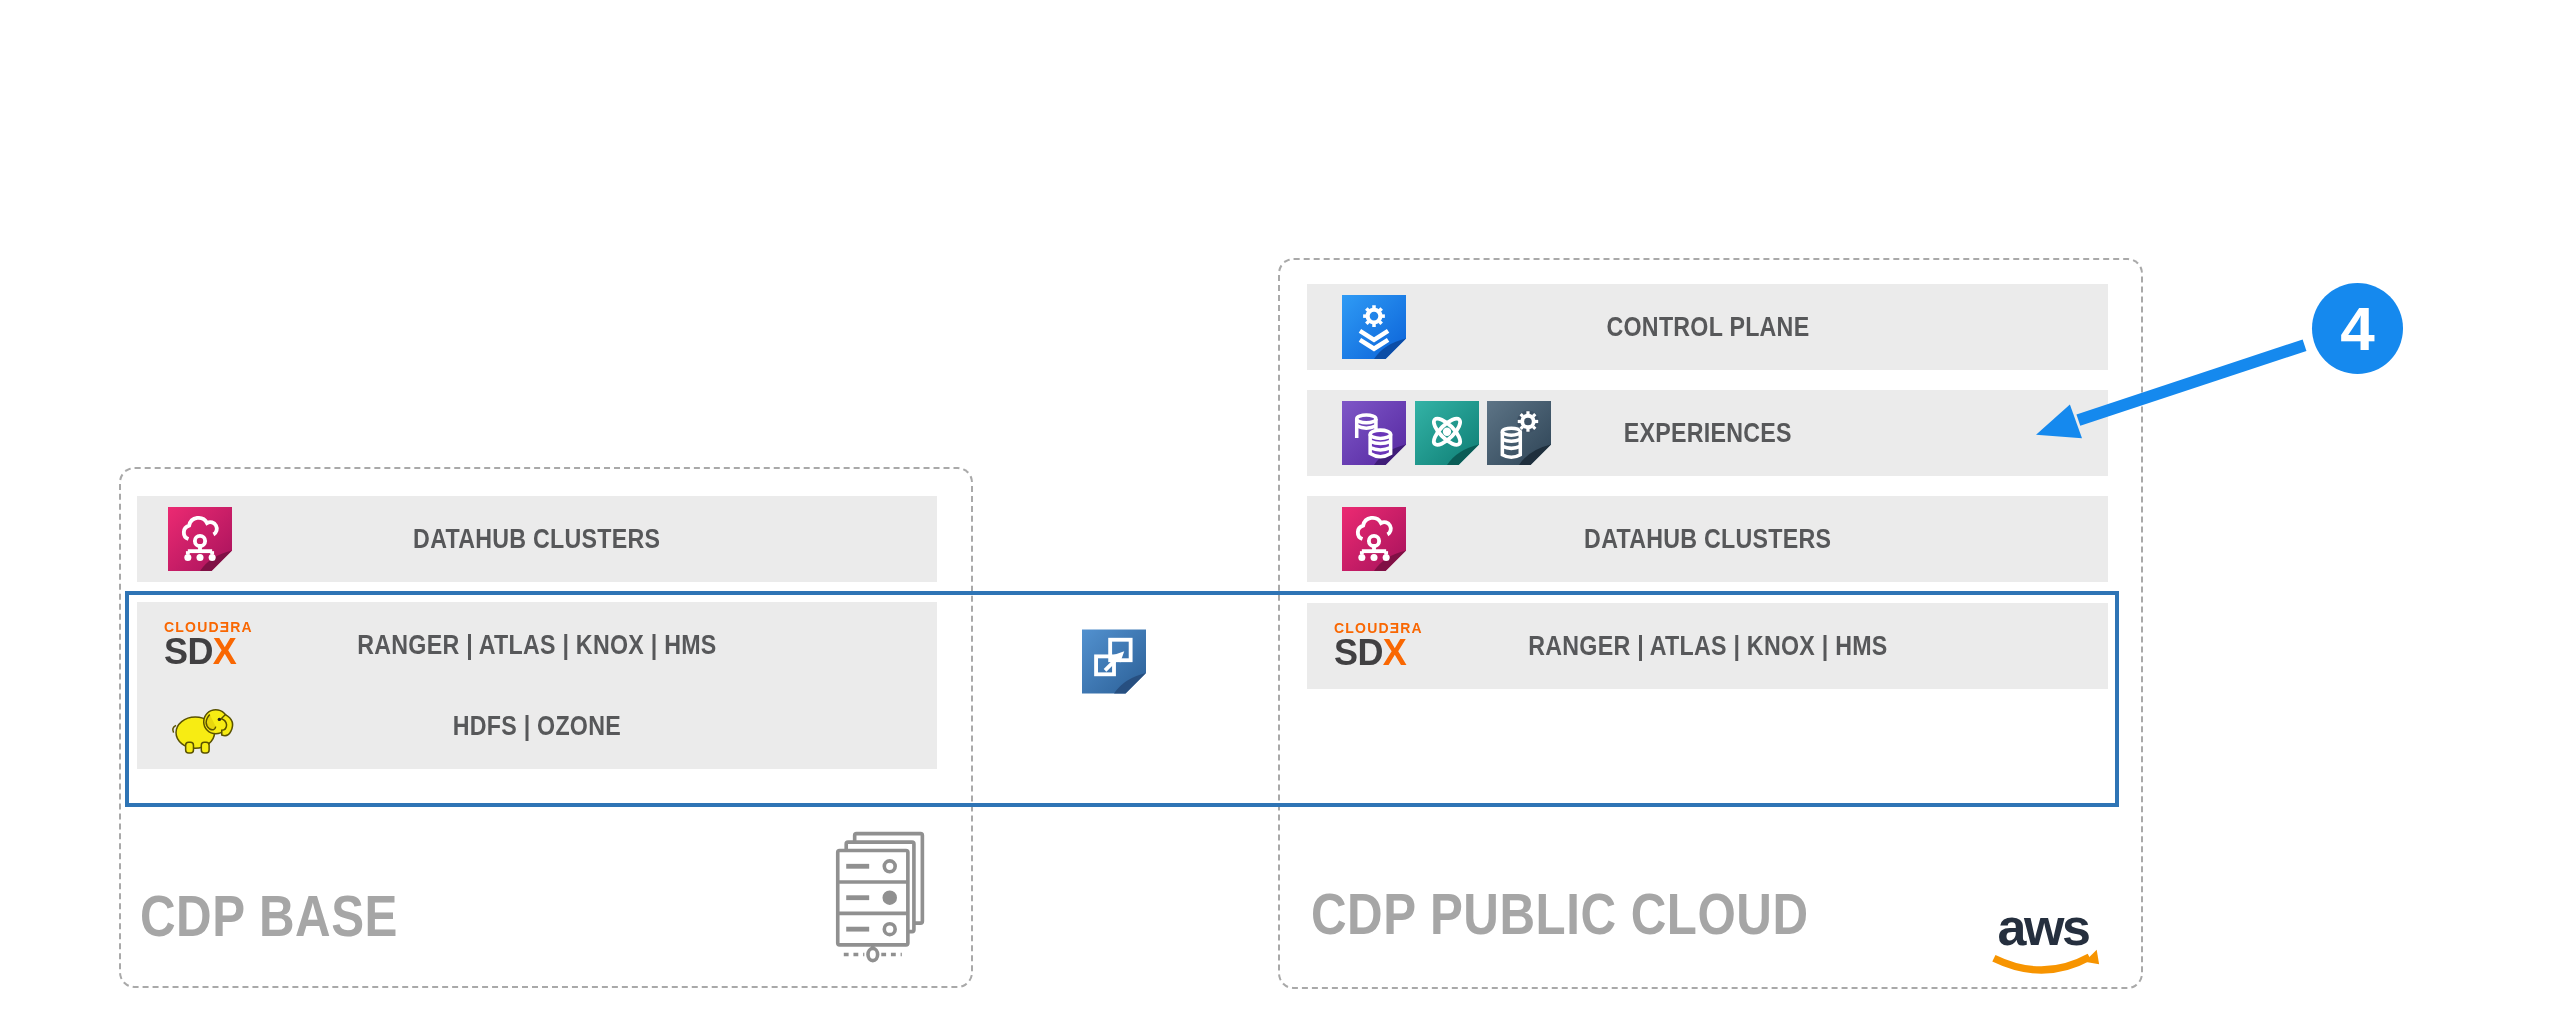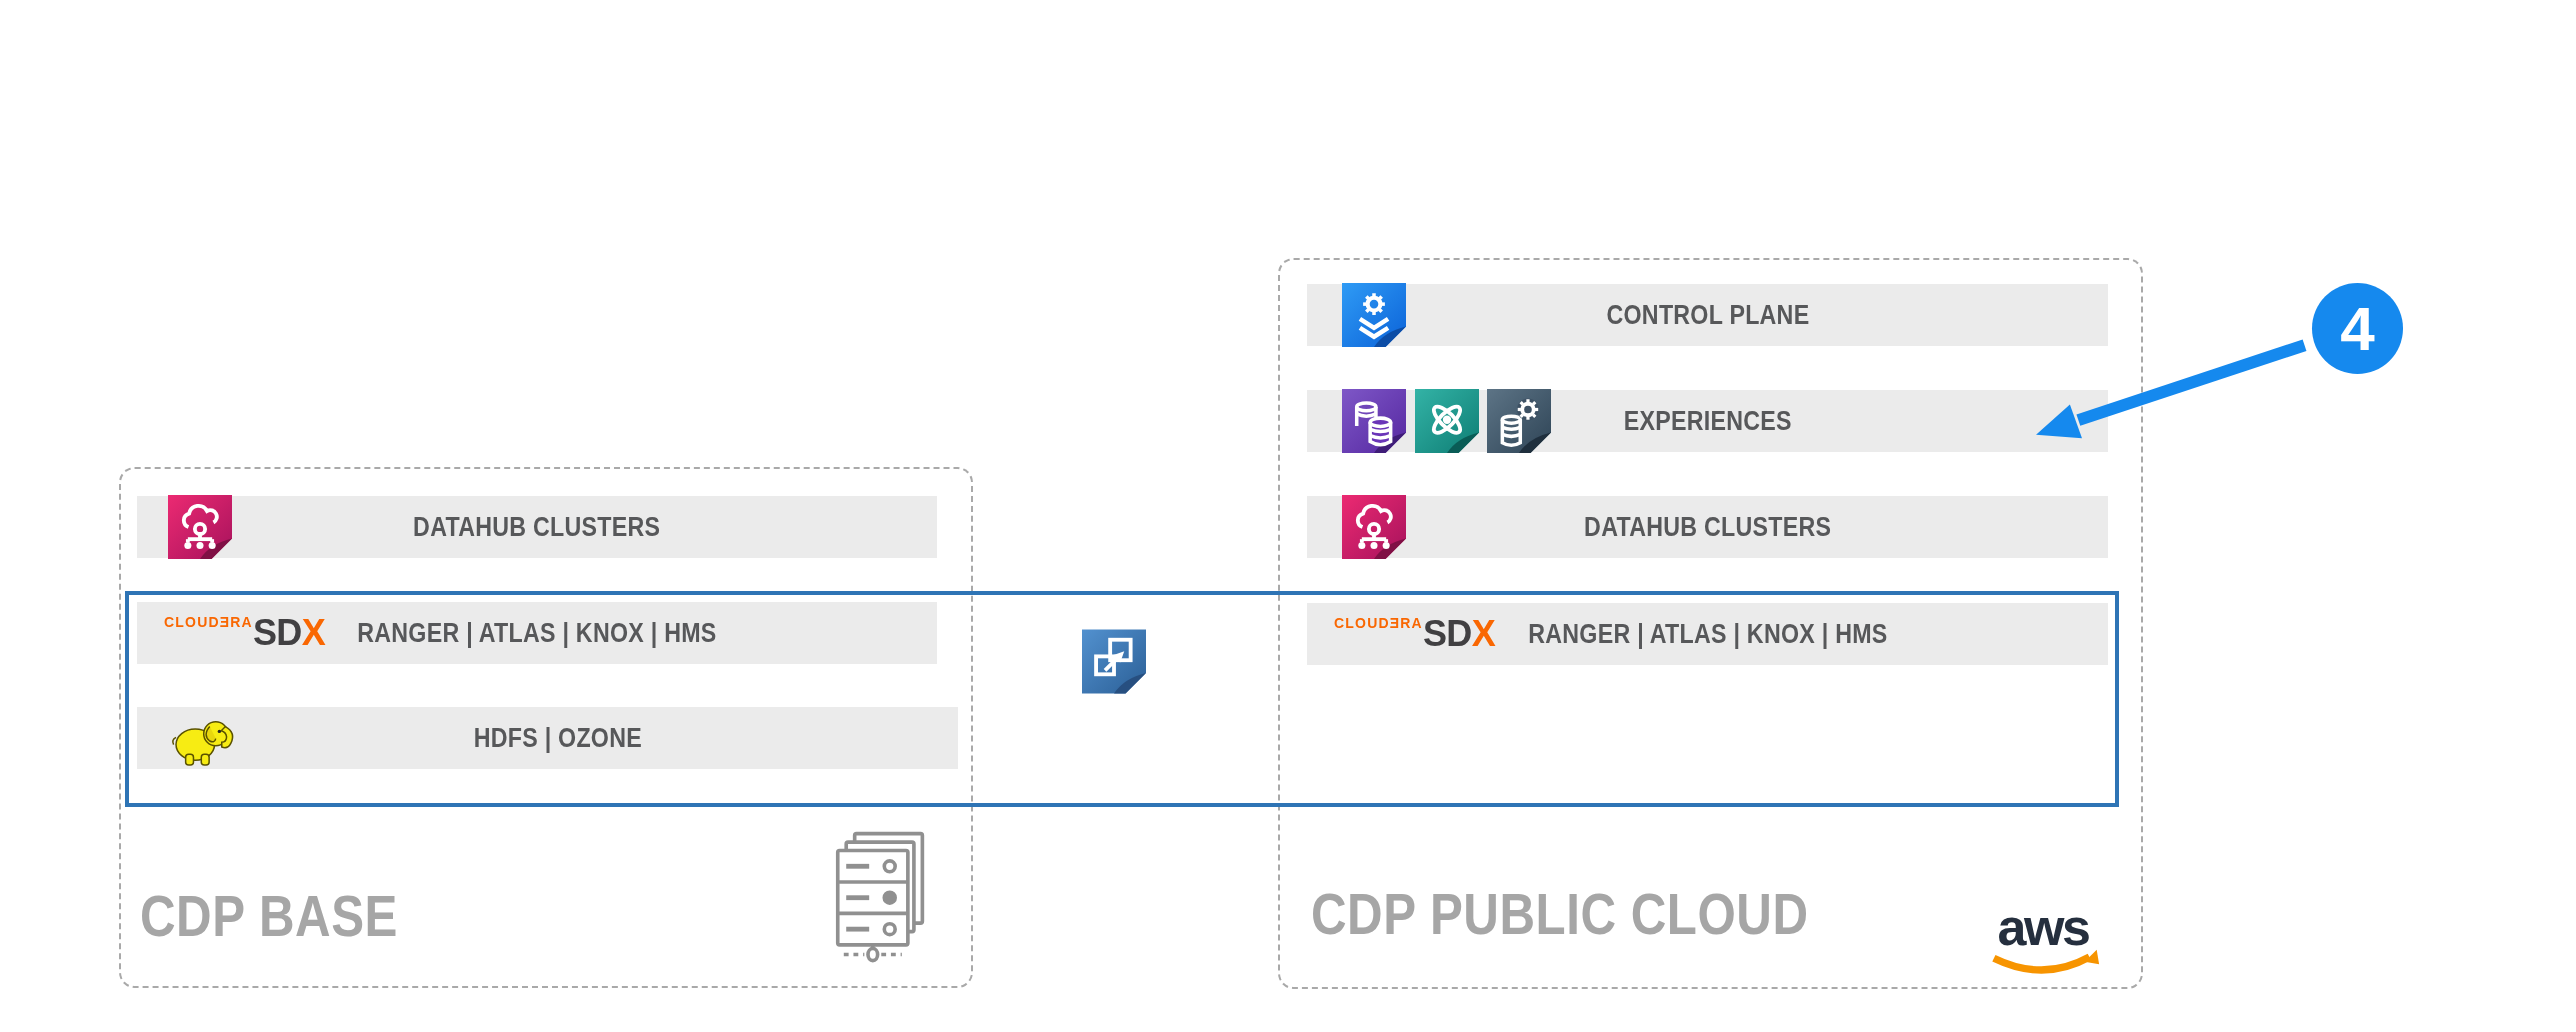--- a/index.html
+++ b/index.html
@@ -2,39 +2,39 @@
 <html style="font-size:9.7px"><head>
 <meta charset="utf-8">
 <style>
   html,body{margin:0;padding:0;background:#fff;}
   .canvas{position:relative;width:2576px;height:1033px;background:#ffffff;
           font-family:"Liberation Sans",sans-serif;overflow:hidden;}
 
   .panel{position:absolute;border:2.4px dashed #a9a9a9;border-radius:15.7px;background:transparent;}
   .blue-box{position:absolute;border:4.2px solid #2e74b5;box-sizing:border-box;background:transparent;}
 
-  .row{position:absolute;height:62px;background:#ebebeb;display:flex;align-items:center;justify-content:center;}
+  .row{position:absolute;height:86px;background:#ebebeb;display:flex;align-items:center;justify-content:center;}
   .row-label{font-size:27px;font-weight:bold;color:#57585a;transform:scaleX(.86);
              white-space:nowrap;letter-spacing:0.3px;}
   .row-icon{position:absolute;top:50%;transform:translateY(-50%);display:flex;gap:8.5px;align-items:center;}
 
   .panel-title{position:absolute;font-size:58px;font-weight:bold;color:#a6a6a6;
                transform:scaleX(.85);transform-origin:left center;white-space:nowrap;letter-spacing:0.6px;}
 
   .annotation-text{position:absolute;left:2159px;top:152px;width:411px;text-align:center;
                    color:#1589ee;font-size:41px;line-height:53px;font-weight:600;}
   .badge{position:absolute;left:2312px;top:283px;width:91px;height:91px;border-radius:50%;
          background:#1589ee;color:#fff;display:flex;align-items:center;justify-content:center;
          font-size:62px;font-weight:bold;}
 
   .repl-icon{position:absolute;left:1082px;top:629px;}
   .repl-label{position:absolute;left:992px;top:699px;width:242px;text-align:center;
               color:#4080bf;font-size:27px;line-height:35px;font-weight:500;}
 
-  .sdx-logo{display:flex;flex-direction:row;align-items:flex-start;line-height:1;}
+  .sdx-logo{display:flex;flex-direction:column;align-items:flex-start;line-height:1;}
   .sdx-brand{color:#f96702;font-weight:bold;font-size:14px;letter-spacing:1.2px;}
   .sdx-name{font-size:36px;font-weight:bold;letter-spacing:-0.6px;margin-top:0;}
   .sdx-name .sd{color:#414042;}
   .sdx-name .x{color:#f96702;}
 
   svg{display:block;}
 </style>
 </head>
 <body>
 
@@ -212,21 +212,21 @@
   <div class="row" style="left:137px;top:602px;width:800px;">
     <span class="row-icon" style="left:27px;">
       <span class="sdx-logo">
         <span class="sdx-brand">CLOUDƎRA</span>
         <span class="sdx-name"><span class="sd">SD</span><span class="x">X</span></span>
       </span>
     </span>
     <span class="row-label">RANGER | ATLAS | KNOX | HMS</span>
   </div>
 
-  <div class="row" style="left:137px;top:707px;width:800px;padding-left:21px;">
+  <div class="row" style="left:137px;top:683px;width:800px;">
     <span class="row-icon" style="left:29px;">
       <svg width="73" height="59" viewBox="0 0 120 98">
         <g stroke="#5a5200" stroke-width="2.5" fill="#f7ec13">
           <ellipse cx="48" cy="60" rx="32" ry="26"></ellipse>
           <rect x="32" y="76" width="13" height="18" rx="5"></rect>
           <rect x="58" y="76" width="13" height="18" rx="5"></rect>
           <circle cx="82" cy="42" r="20"></circle>
           <path d="M98 30 Q116 40 107 58 Q102 68 92 64 L92 56 Q100 56 100 47 Q99 39 91 37 Z"></path>
           <path d="M72 30 Q60 44 72 54 Q80 58 82 50" fill="#e8d70e"></path>
         </g>

